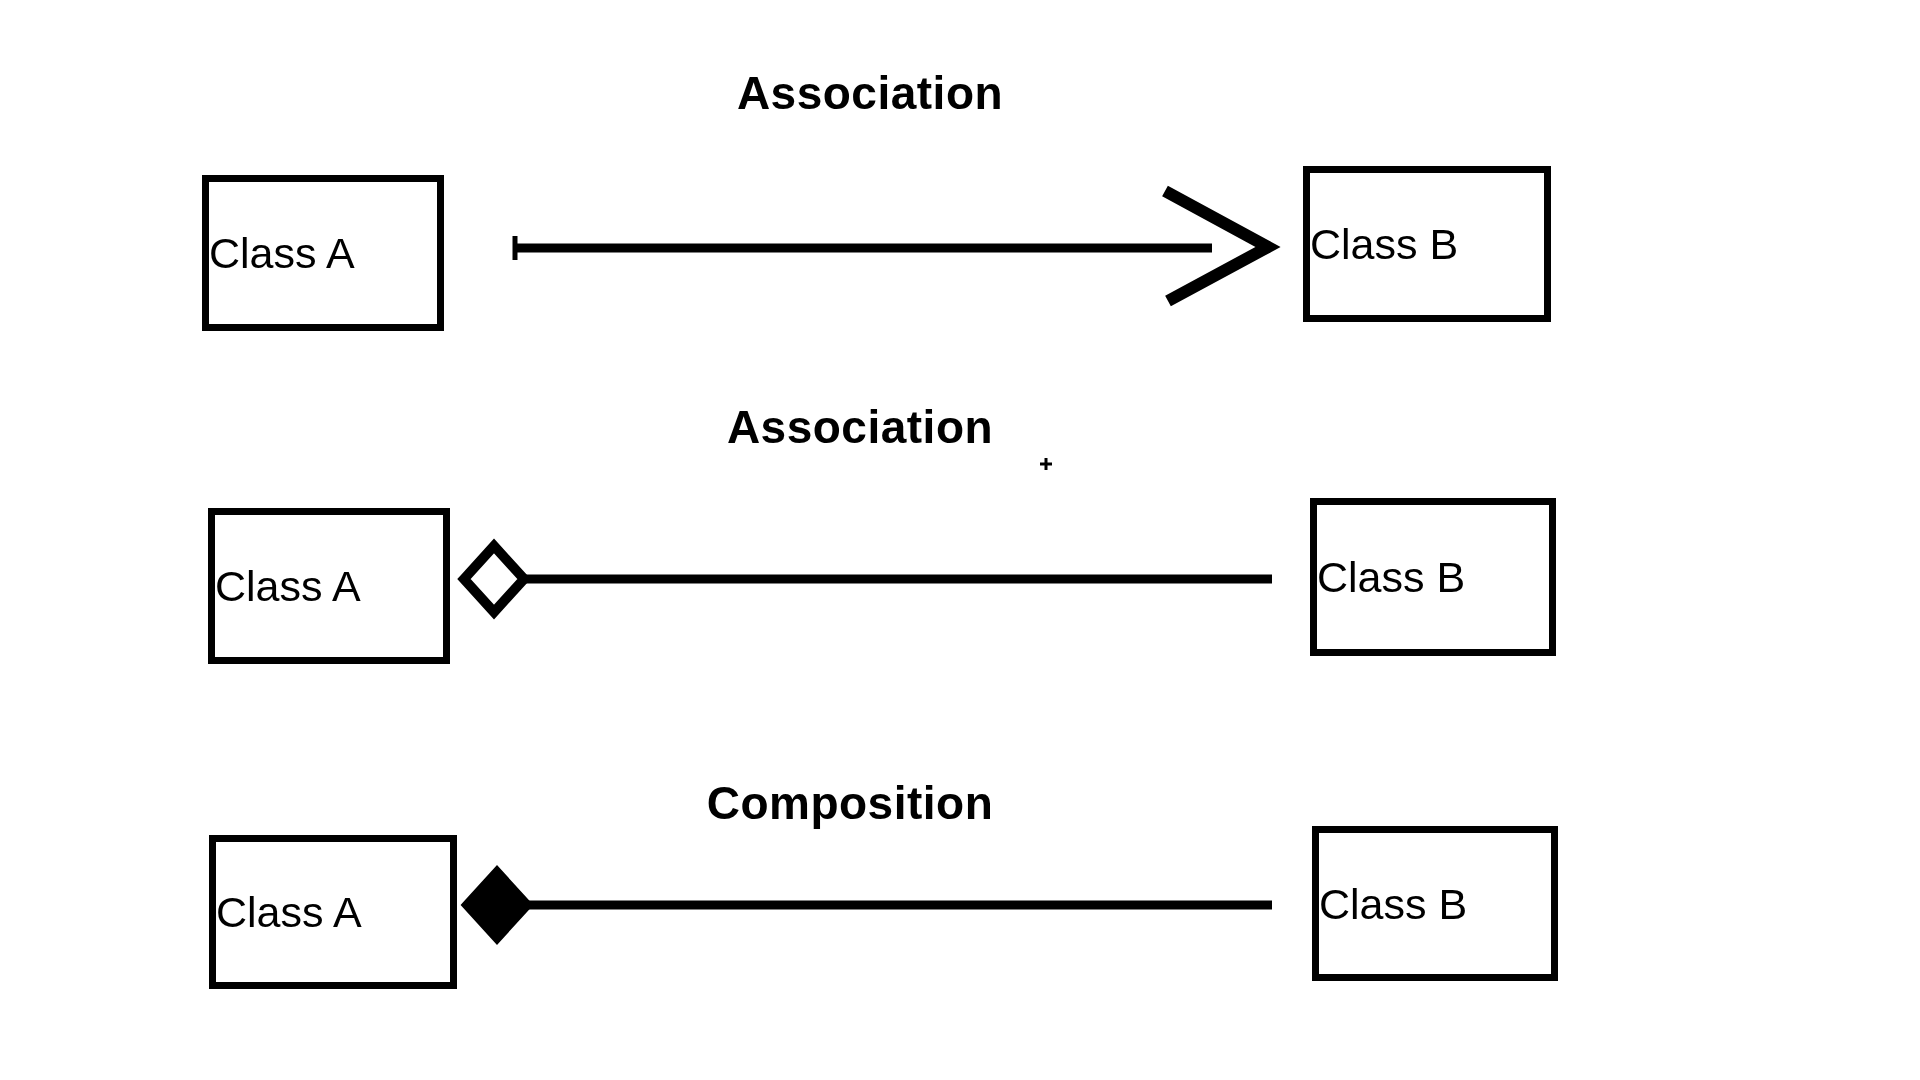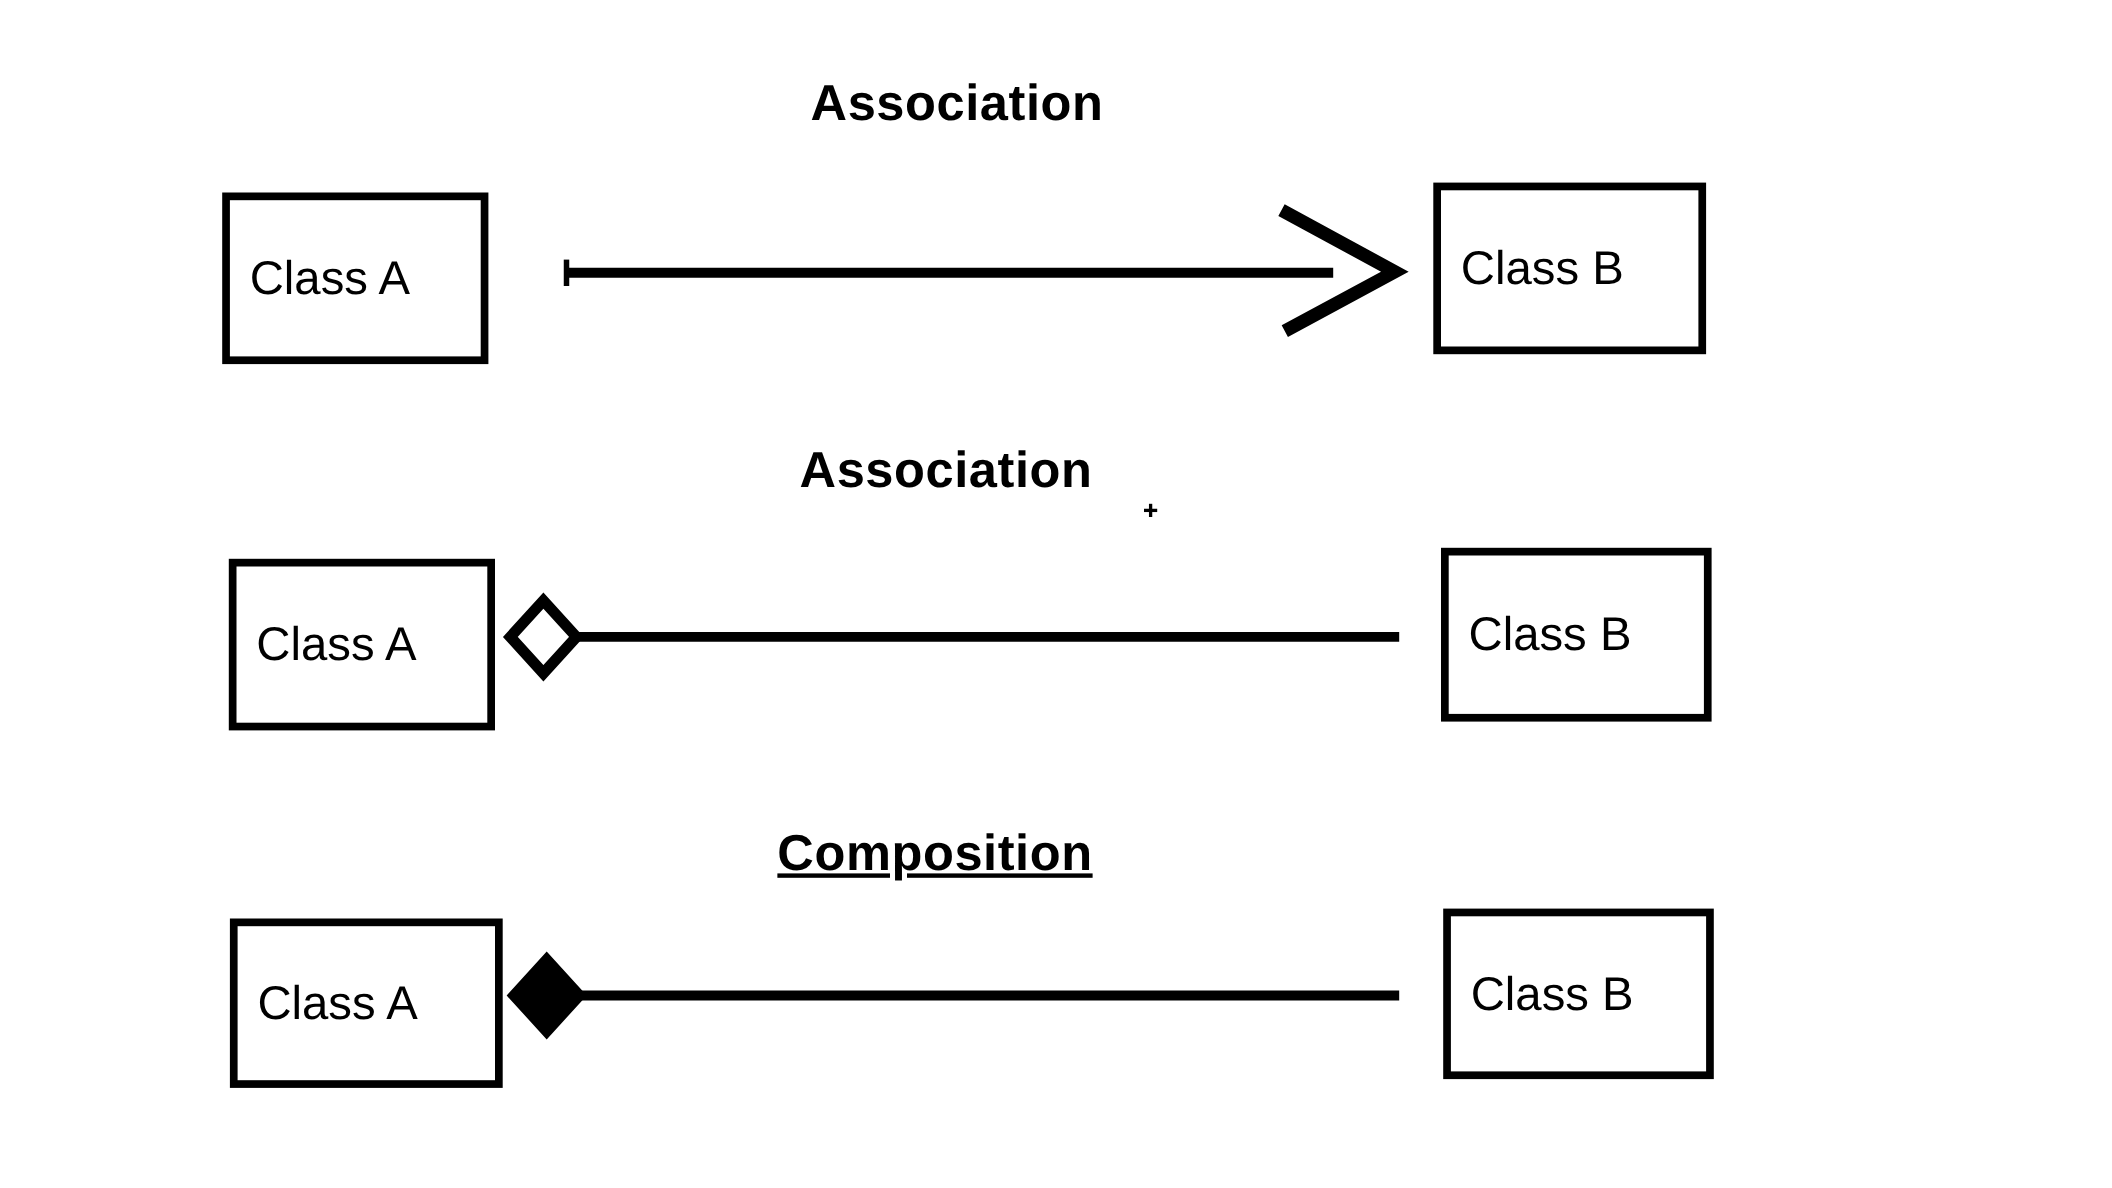--- a/index.html
+++ b/index.html
@@ -44,21 +44,20 @@
     align-items: center;
     justify-content: flex-start;
   }
   .class-box .class-label {
     font-family: "Liberation Sans", sans-serif;
     font-weight: 400;
     font-size: 43px;
     line-height: 48px;
     white-space: nowrap;
     color: #000000;
-    padding-left: 18px;
   }
   
   #connectors {
     position: absolute;
     left: 0;
     top: 0;
     width: 1920px;
     height: 1080px;
     pointer-events: none;
   }
@@ -89,21 +88,21 @@
   <div class="section-title" style="left:610px; top:368px; width:500px;">Association</div>
 
   <div class="class-box" style="left:208px; top:475px; width:242px; height:156px;">
     <span class="class-label">Class A</span>
   </div>
 
   <div class="class-box" style="left:1310px; top:465px; width:246px; height:158px;">
     <span class="class-label">Class B</span>
   </div>
 
-  <div class="section-title" style="left:600px; top:716px; width:500px;text-decoration:underline;">Composition</div>
+  <div class="section-title" style="left:600px; top:744px; width:500px;">Composition</div>
 
   <div class="class-box" style="left:209px; top:802px; width:248px; height:154px;">
     <span class="class-label">Class A</span>
   </div>
 
   <div class="class-box" style="left:1312px; top:793px; width:246px; height:155px;">
     <span class="class-label">Class B</span>
   </div>
 
   <svg id="connectors" viewBox="0 0 1920 1080" width="1920" height="1080">

